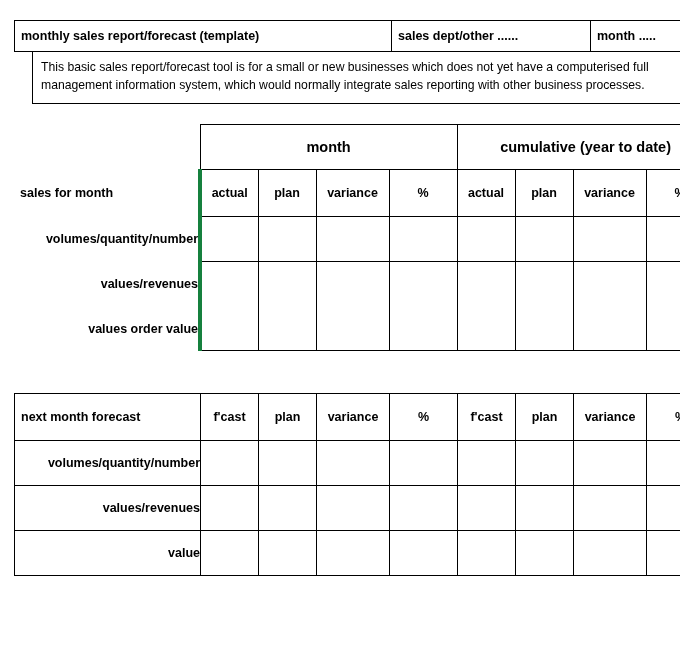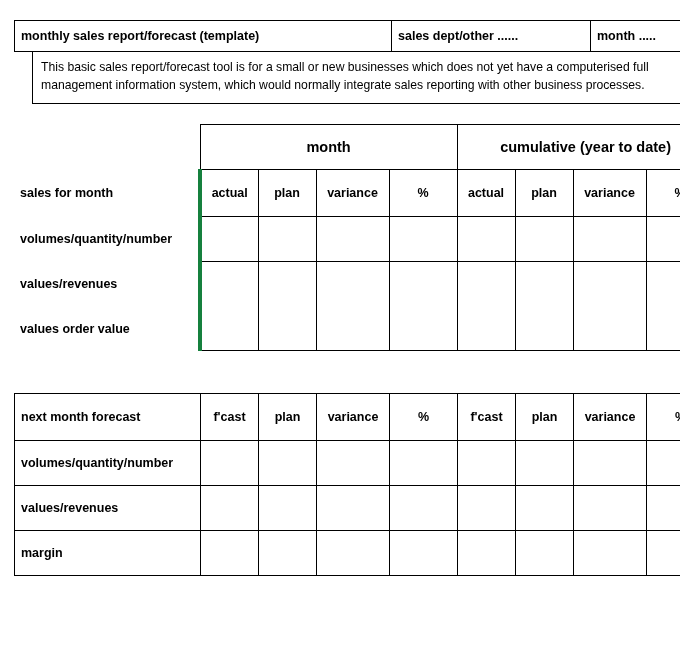--- a/index.html
+++ b/index.html
@@ -87,20 +87,21 @@
   }
   .grid td.grouphead {
     height: 44px;
     font-size: 14.5px;
   }
   .grid td.colhead {
     height: 46px;
   }
   .grid td.cell {
     height: 44px;
+    text-align: right;
   }
   .grid td.cell-tall {
     height: 88px;
   }
   .spacer {
     height: 42px;
   }
 
   
   col.w-label  { width: 186px; }
@@ -231,21 +232,21 @@
         <td class="cell"></td>
         <td class="cell"></td>
         <td class="cell"></td>
         <td class="cell"></td>
         <td class="cell"></td>
         <td class="cell"></td>
         <td class="cell"></td>
         <td class="cell"></td>
       </tr>
       <tr>
-        <td class="rowlabel-boxed cell">margin</td>
+        <td class="rowlabel-boxed cell">value</td>
         <td class="cell"></td>
         <td class="cell"></td>
         <td class="cell"></td>
         <td class="cell"></td>
         <td class="cell"></td>
         <td class="cell"></td>
         <td class="cell"></td>
         <td class="cell"></td>
       </tr>
     </tbody>

